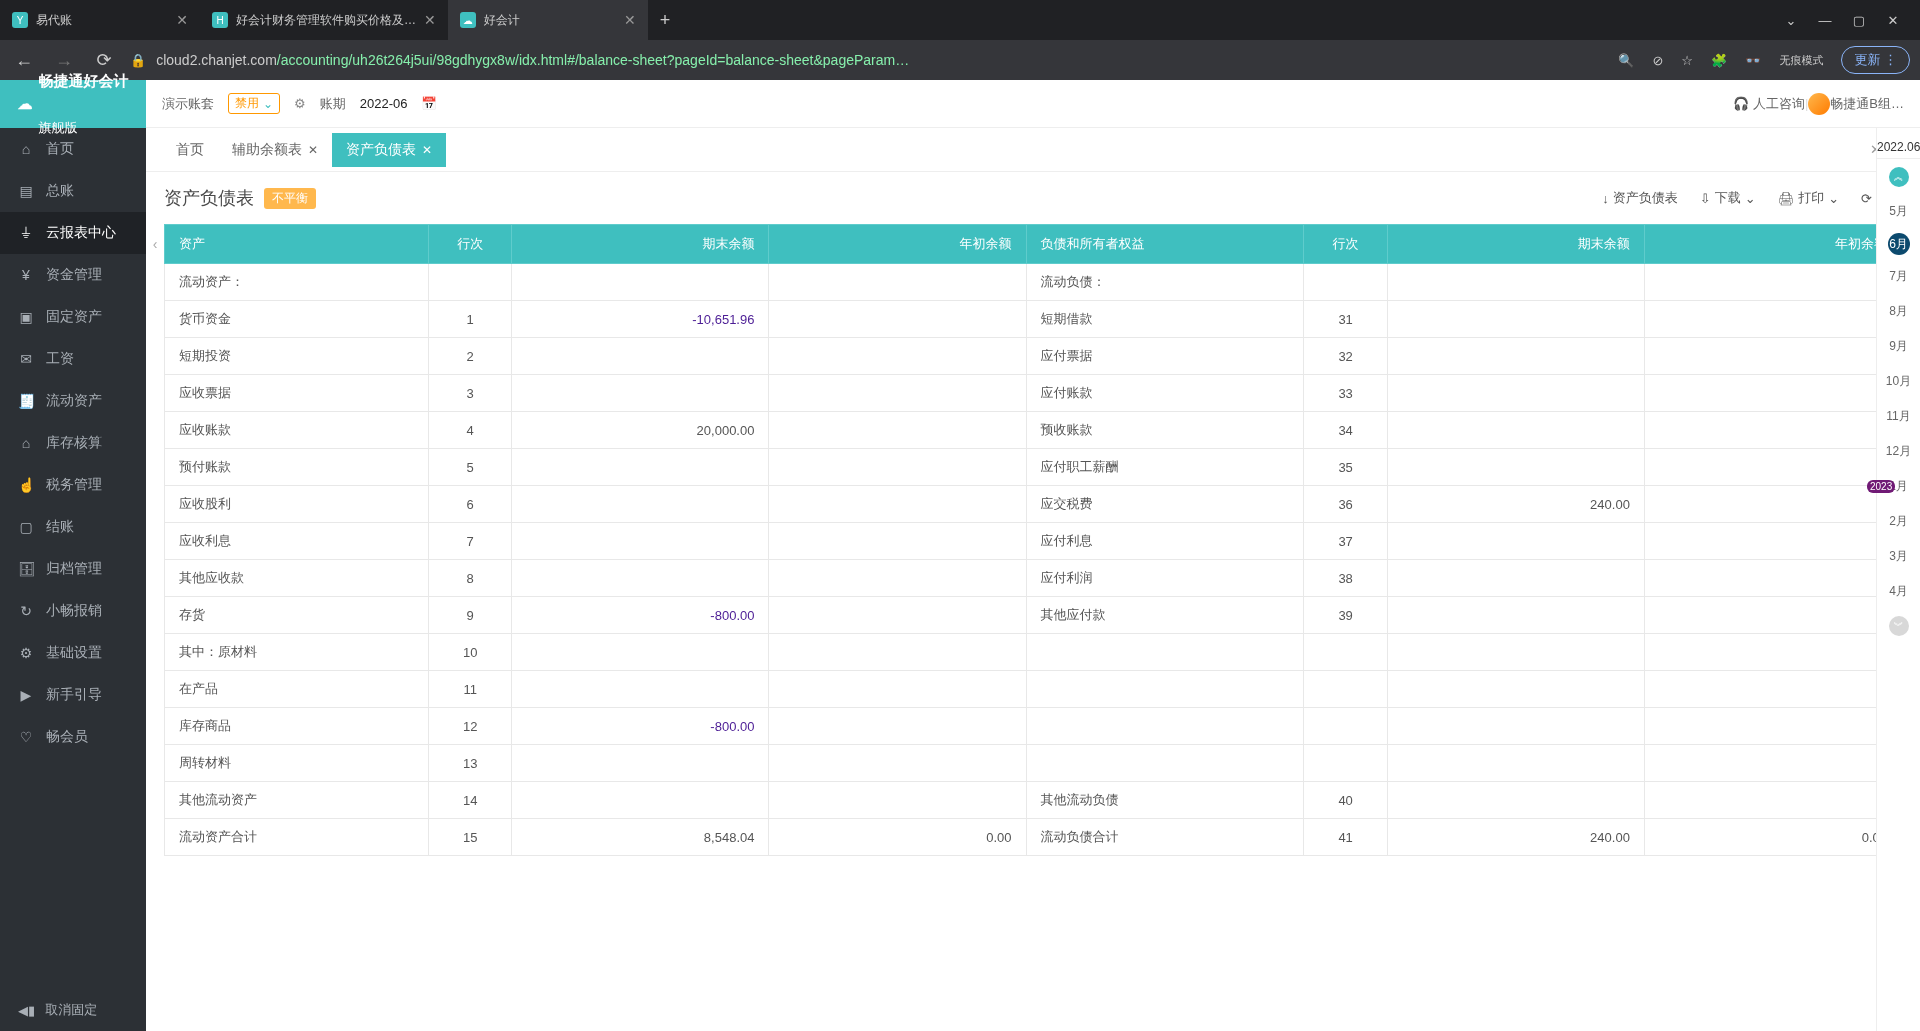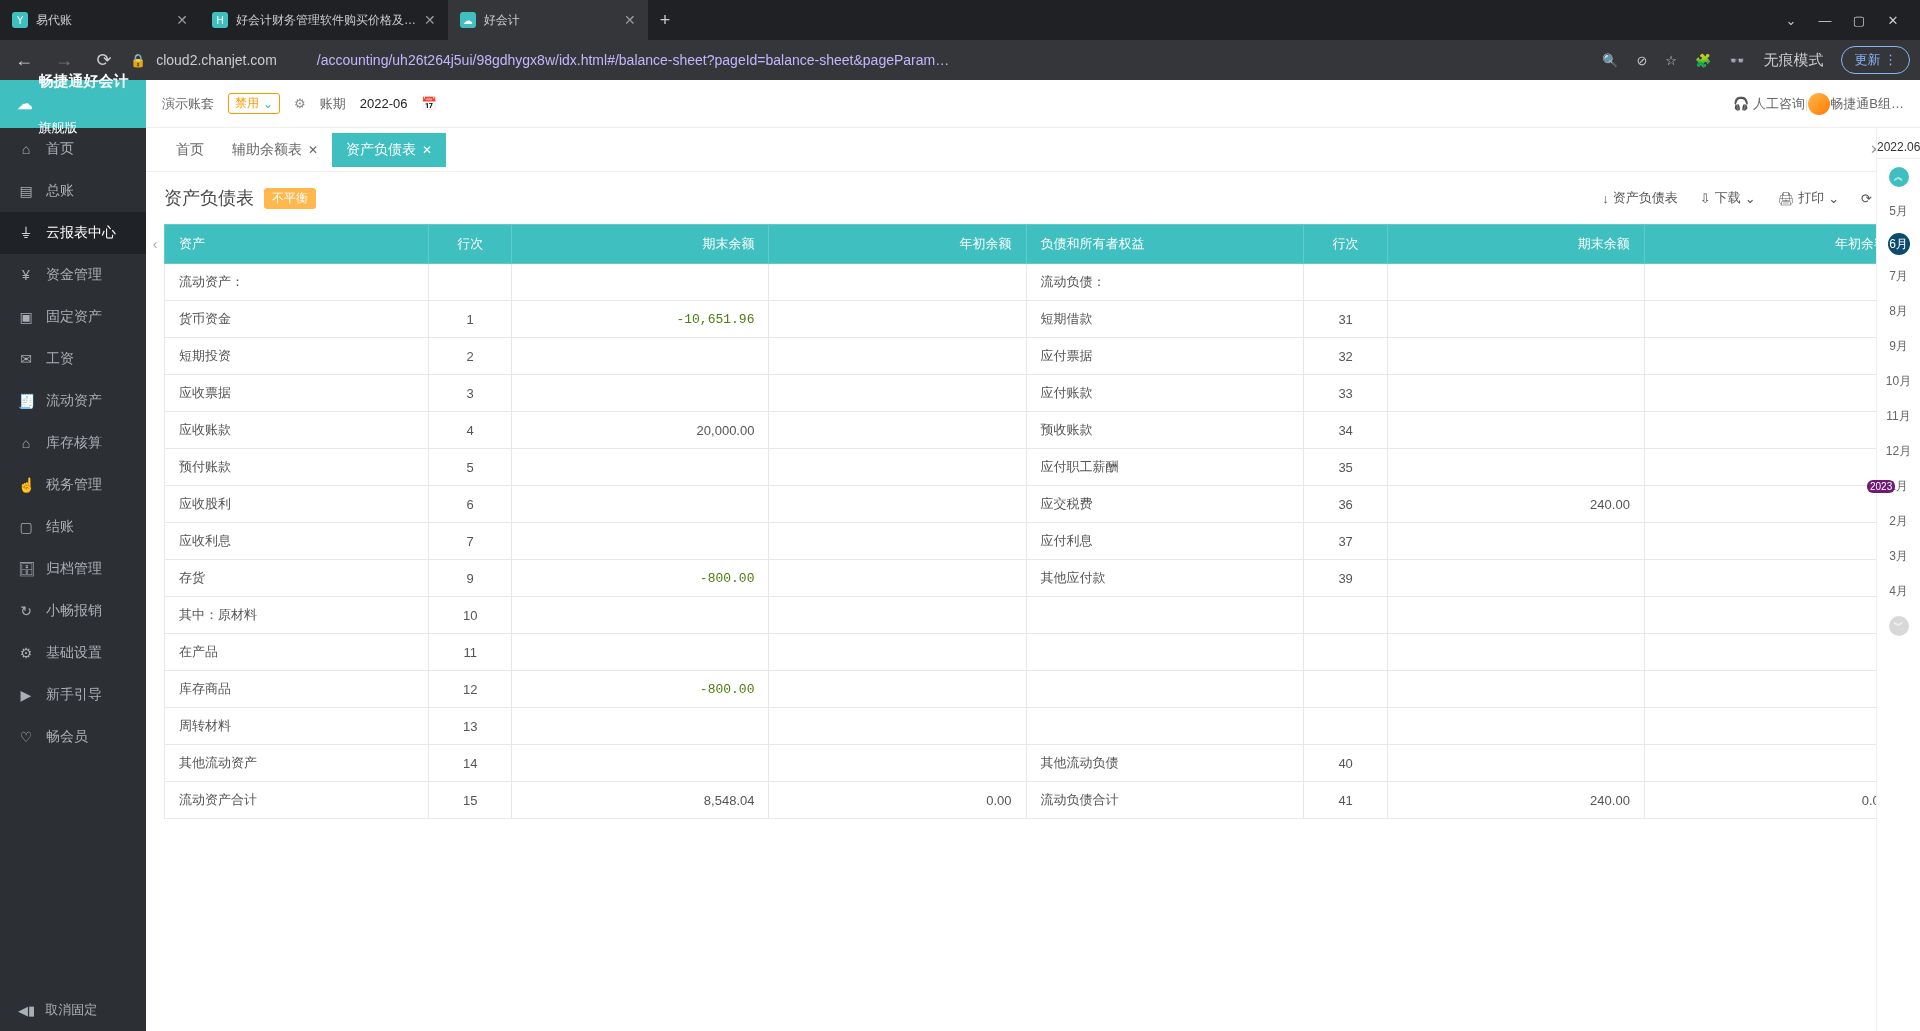--- a/index.html
+++ b/index.html
@@ -16,23 +16,23 @@
 .tab-add { display: flex; align-items: center; padding: 0 12px; color: #ccc; font-size: 18px; }
 .win-controls { display: flex; gap: 20px; padding: 0 20px; }
 .win-btn { width: 14px; text-align: center; }
 
 .browser-toolbar { background: #35363a; height: 40px; display: flex; align-items: center; padding: 0 10px; gap: 12px; }
 .nav-icon { color: #ccc; font-size: 18px; width: 28px; text-align: center; }
 .nav-icon.dim { color: #777; }
 .addr-bar { flex: 1; display: flex; align-items: center; gap: 10px; color: #ccc; }
 .lock-ic { color: #ccc; font-size: 13px; }
 .url { font-size: 14px; }
-.url .dim { color: #c4b5fd; padding-left: 40px; }
+.url .dim { color: #86efac; }
 .tb-right { display: flex; align-items: center; gap: 18px; color: #ccc; }
-.incognito-label { font-size: 15px; }
+.incognito-label { font-size: 11px; }
 .update-btn { color: #8ab4f8; border: 1px solid #8ab4f8; border-radius: 14px; padding: 4px 12px; font-size: 13px; }
 
 
 .app { display: flex; height: calc(100vh - 80px); position: relative; }
 
 
 .sidebar { width: 146px; background: #2c3035; color: #a9afb6; display: flex; flex-direction: column; }
 .sb-logo { height: 48px; background: #3fbfbf; display: flex; align-items: center; justify-content: center; gap: 6px; color: #fff; font-size: 15px; font-weight: bold; }
 .sb-logo .sub { font-size: 13px; display: block; font-weight: normal; margin-top: 28px; }
 .sb-item { display: flex; align-items: center; gap: 12px; padding: 12px 18px; font-size: 14px; cursor: pointer; }
@@ -66,21 +66,21 @@
 .head-act { display: flex; align-items: center; gap: 4px; }
 
 
 .table-wrap { flex: 1; padding: 0 18px; overflow: auto; }
 table { width: 100%; border-collapse: collapse; font-size: 13px; }
 thead th { background: #3fbfbf; color: #fff; font-weight: normal; padding: 10px 8px; border: 1px solid #5fcccc; text-align: center; }
 tbody td { border: 1px solid #e8e8e8; padding: 9px 10px; color: #555; }
 .col-name { width: 190px; text-align: left; padding-left: 14px; }
 .col-seq { width: 60px; text-align: center; }
 .col-amt { width: 185px; text-align: right; padding-right: 14px; }
-.neg { color: #4d7c0f; font-family: Liberation Mono, monospace; }
+.neg { color: #4c1d95; }
 .col-name2 { width: 200px; text-align: left; padding-left: 14px; }
 
 
 .month-rail { position: absolute; right: 0; top: 48px; bottom: 0; width: 44px; background: #fff; border-left: 1px solid #eee; display: flex; flex-direction: column; align-items: center; font-size: 12px; color: #666; padding-top: 8px; }
 .rail-year { font-size: 12px; color: #333; padding: 4px 0; border-bottom: 1px solid #eee; width: 100%; text-align: center; }
 .rail-scroll { width: 20px; height: 20px; border-radius: 50%; background: #3fbfbf; color: #fff; display: flex; align-items: center; justify-content: center; margin: 8px 0; font-size: 10px; }
 .rail-month { padding: 5px 0; cursor: pointer; }
 .rail-month.active { background: #0c4a6e; color: #fff; border-radius: 50%; width: 22px; height: 22px; display: flex; align-items: center; justify-content: center; }
 .rail-badge { background: #701a75; color: #fff; font-size: 10px; padding: 1px 3px; border-radius: 6px; position: absolute; left: -10px; }
 .rail-item-wrap { position: relative; display: flex; align-items: center; justify-content: center; width: 100%; padding: 3px 0; }
@@ -358,20 +358,30 @@
               <td class="col-name">应收利息</td>
               <td class="col-seq">7</td>
               <td class="col-amt"></td>
               <td class="col-amt"></td>
               <td class="col-name2">应付利息</td>
               <td class="col-seq">37</td>
               <td class="col-amt"></td>
               <td class="col-amt"></td>
             </tr>
             <tr>
+              <td class="col-name">其他应收款</td>
+              <td class="col-seq">8</td>
+              <td class="col-amt"></td>
+              <td class="col-amt"></td>
+              <td class="col-name2">应付利润</td>
+              <td class="col-seq">38</td>
+              <td class="col-amt"></td>
+              <td class="col-amt"></td>
+            </tr>
+            <tr>
               <td class="col-name">存货</td>
               <td class="col-seq">9</td>
               <td class="col-amt neg">-800.00</td>
               <td class="col-amt"></td>
               <td class="col-name2">其他应付款</td>
               <td class="col-seq">39</td>
               <td class="col-amt"></td>
               <td class="col-amt"></td>
             </tr>
             <tr>

